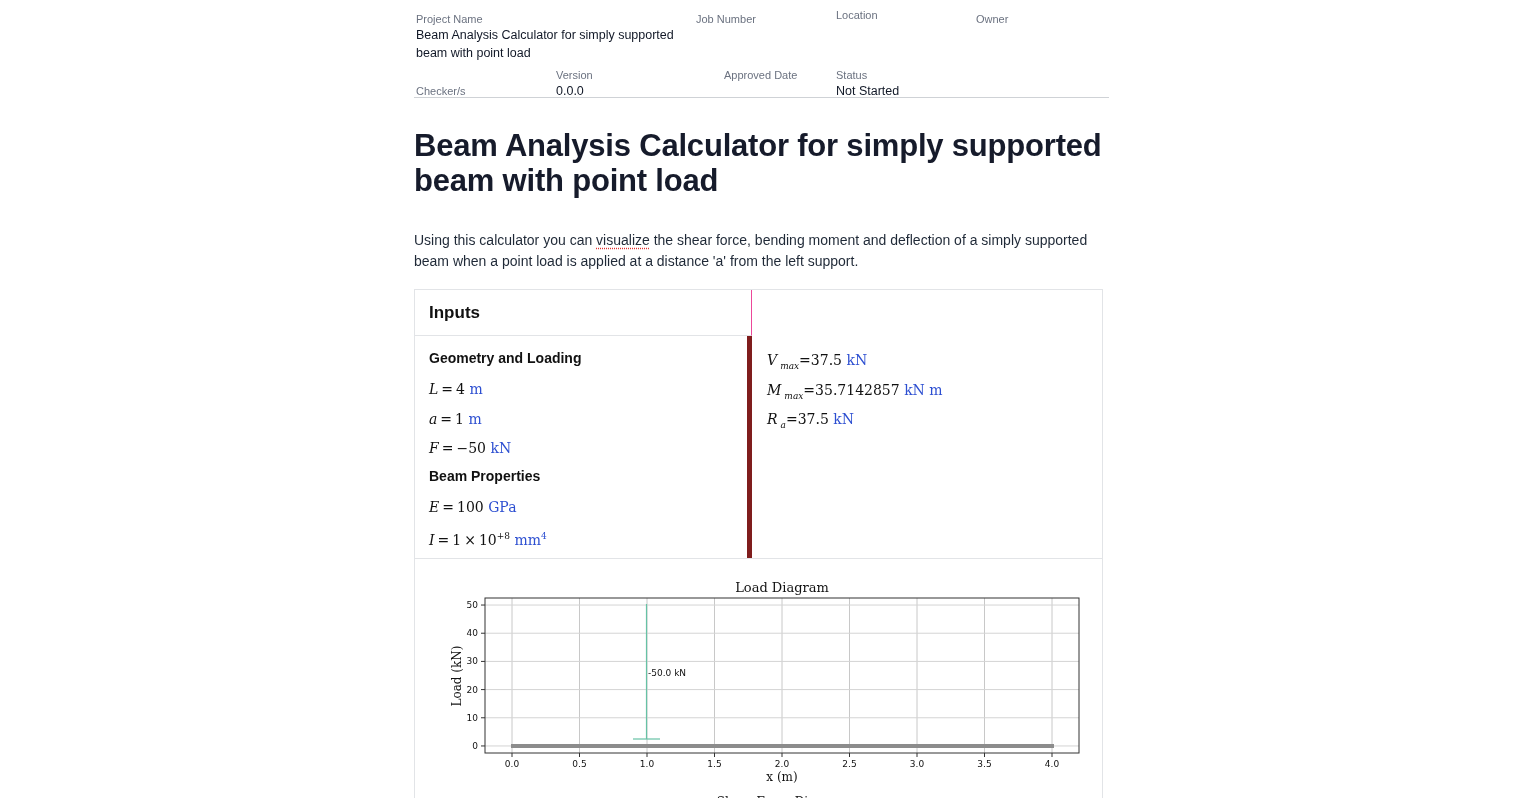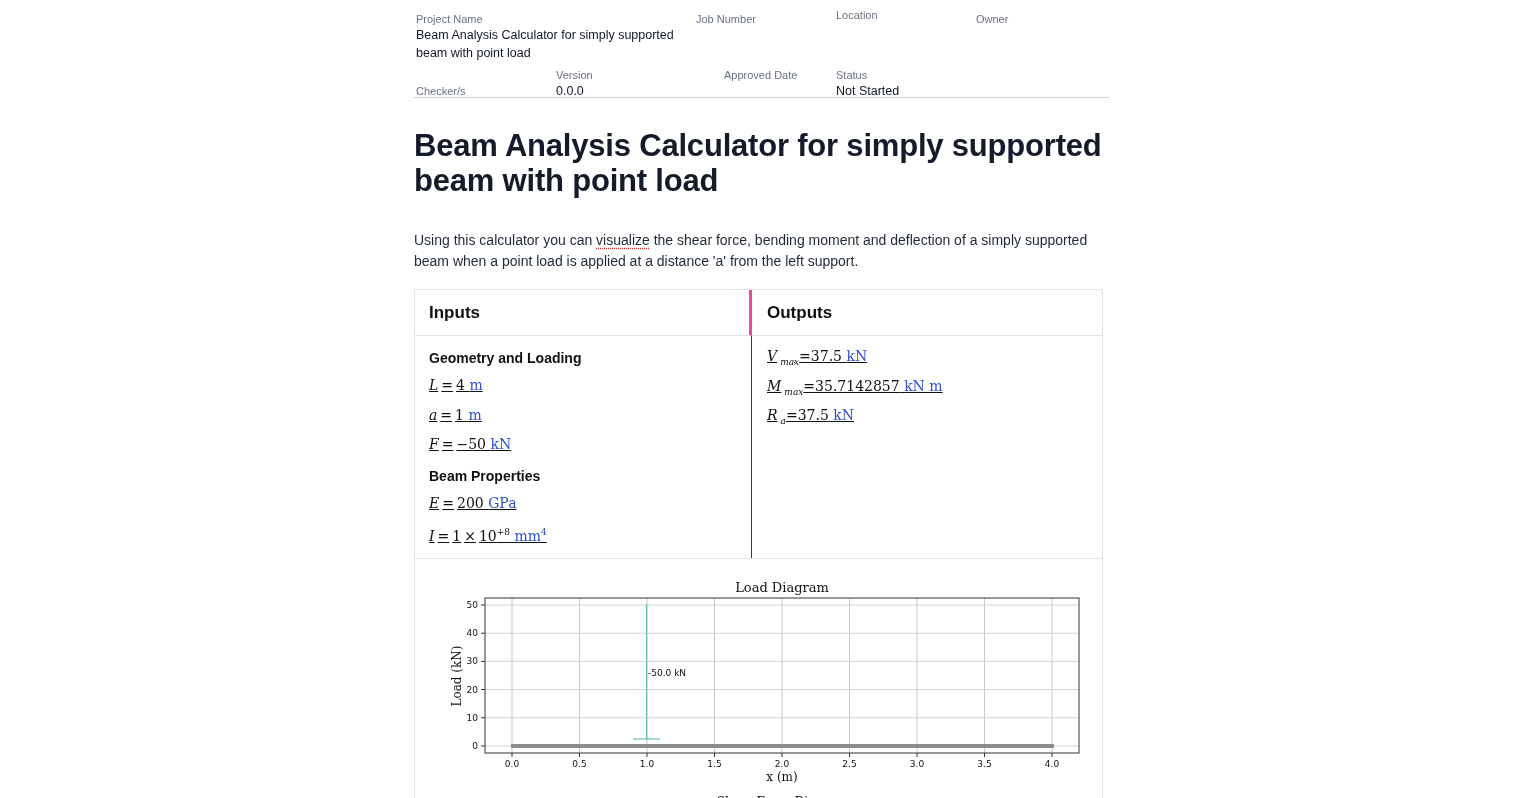--- a/index.html
+++ b/index.html
@@ -15,29 +15,29 @@
   .meta .val { font-size: 12.5px; color: #111827; line-height: 18px; }
 
   h1.title { position: absolute; left: 0; top: 128px; width: 690px; font-size: 31px; line-height: 35px; font-weight: 700; color: #161b2b; letter-spacing: -0.2px; }
 
   .intro { position: absolute; left: 0; top: 230px; width: 690px; font-size: 14px; line-height: 21px; color: #1f2937; }
   .intro .spell { text-decoration: underline dotted #e03131; text-underline-offset: 3px; }
 
   
   .panel { position: absolute; left: 0; top: 289px; width: 689px; height: 520px; border: 1px solid #e2e4e7; }
   .col-head { position: absolute; top: 0; height: 46px; border-bottom: 1px solid #e2e4e7; font-size: 17px; font-weight: 700; color: #111; padding: 13px 0 0 14px; }
-  .col-head.in { left: 0; width: 337px; border-right: 3px solid #ec4899; }
+  .col-head.in { left: 0; width: 337px; border-right: 1px solid #ec4899; }
   .col-head.out { left: 337px; width: 350px; padding-left: 15px; }
   .col-body { position: absolute; top: 46px; height: 223px; }
-  .col-body.in { left: 0; width: 337px; border-right: 1px solid #7f1d1d; padding: 12px 14px; }
+  .col-body.in { left: 0; width: 337px; border-right: 5px solid #7f1d1d; padding: 12px 14px; }
   .col-body.out { left: 337px; width: 350px; padding: 12px 15px; }
   .row-sep { position: absolute; left: 0; top: 268px; width: 687px; border-top: 1px solid #e2e4e7; }
 
   .sec { font-size: 14px; font-weight: 700; color: #111; height: 29px; line-height: 20px; }
-  .eq { font-family: "DejaVu Serif", "Liberation Serif", serif; font-size: 14px; height: 29.5px; line-height: 16px; color: #111; white-space: nowrap; text-decoration: underline; }
+  .eq { font-family: "DejaVu Serif", "Liberation Serif", serif; font-size: 14px; height: 29.5px; line-height: 24px; color: #111; white-space: nowrap; }
   .eq i { font-style: italic; }
   .eq .unit { color: #2d4fd1; }
   .eq sub { font-size: 9px; font-style: italic; vertical-align: -4px; margin-left: 3px; }
   .eq sup { font-size: 9px; vertical-align: 6px; }
   .eq .op { margin: 0 3px; }
 
   
   .chart { position: absolute; left: 0; top: 278px; width: 687px; height: 240px; }
   .chart svg { position: absolute; left: 0; top: 0; }
   .serif { font-family: "DejaVu Serif", serif; }
@@ -81,29 +81,28 @@
 
   <h1 class="title">
     <span>Beam Analysis Calculator for simply supported</span><br>
     <span>beam with point load</span>
   </h1>
 
   <p class="intro"><span>Using this calculator you can </span><span class="spell">visualize</span><span> the shear force, bending moment and deflection of a simply supported beam when a point load is applied at a distance 'a' from the left support.</span></p>
 
   <div class="panel">
     <div class="col-head in">Inputs</div>
-    <div class="col-head out">Outputs</div>
 
     <div class="col-body in">
       <div class="sec">Geometry and Loading</div>
       <div class="eq"><i>L</i><span class="op">=</span><span>4</span> <span class="unit">m</span></div>
       <div class="eq"><i>a</i><span class="op">=</span><span>1</span> <span class="unit">m</span></div>
       <div class="eq"><i>F</i><span class="op">=</span><span>−50</span> <span class="unit">kN</span></div>
       <div class="sec">Beam Properties</div>
-      <div class="eq"><i>E</i><span class="op">=</span><span>200</span> <span class="unit">GPa</span></div>
+      <div class="eq"><i>E</i><span class="op">=</span><span>100</span> <span class="unit">GPa</span></div>
       <div class="eq"><i>I</i><span class="op">=</span><span>1</span><span class="op">×</span><span>10</span><sup>+8</sup> <span class="unit"><span>mm</span><sup>4</sup></span></div>
     </div>
 
     <div class="col-body out">
       <div class="eq"><i>V</i><sub>max</sub>=<span>37.5</span> <span class="unit">kN</span></div>
       <div class="eq"><i>M</i><sub>max</sub>=<span>35.7142857</span> <span class="unit">kN m</span></div>
       <div class="eq"><i>R</i><sub>a</sub>=<span>37.5</span> <span class="unit">kN</span></div>
     </div>
 
     <div class="row-sep"></div>

